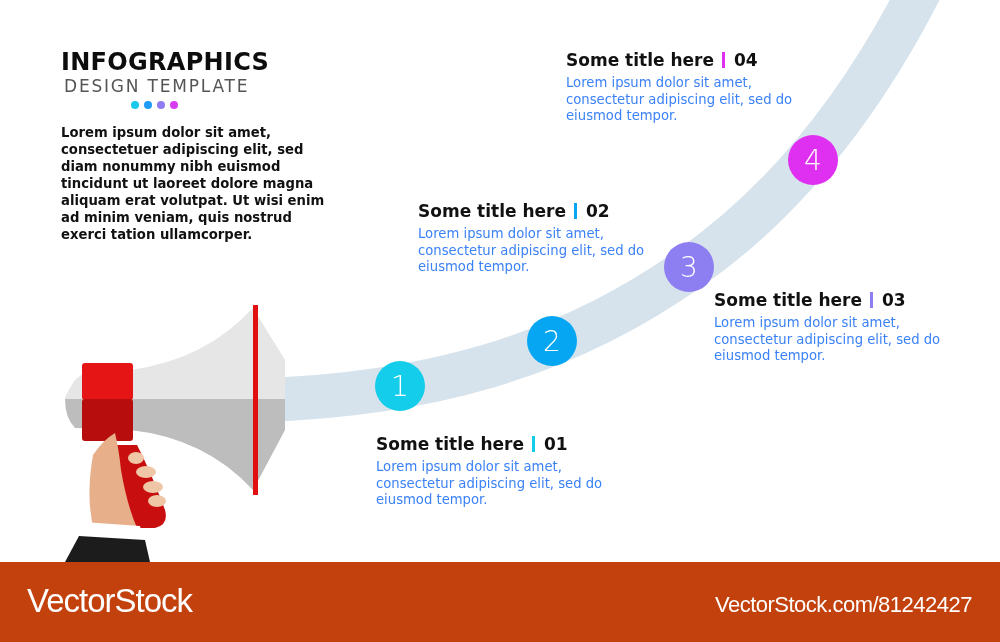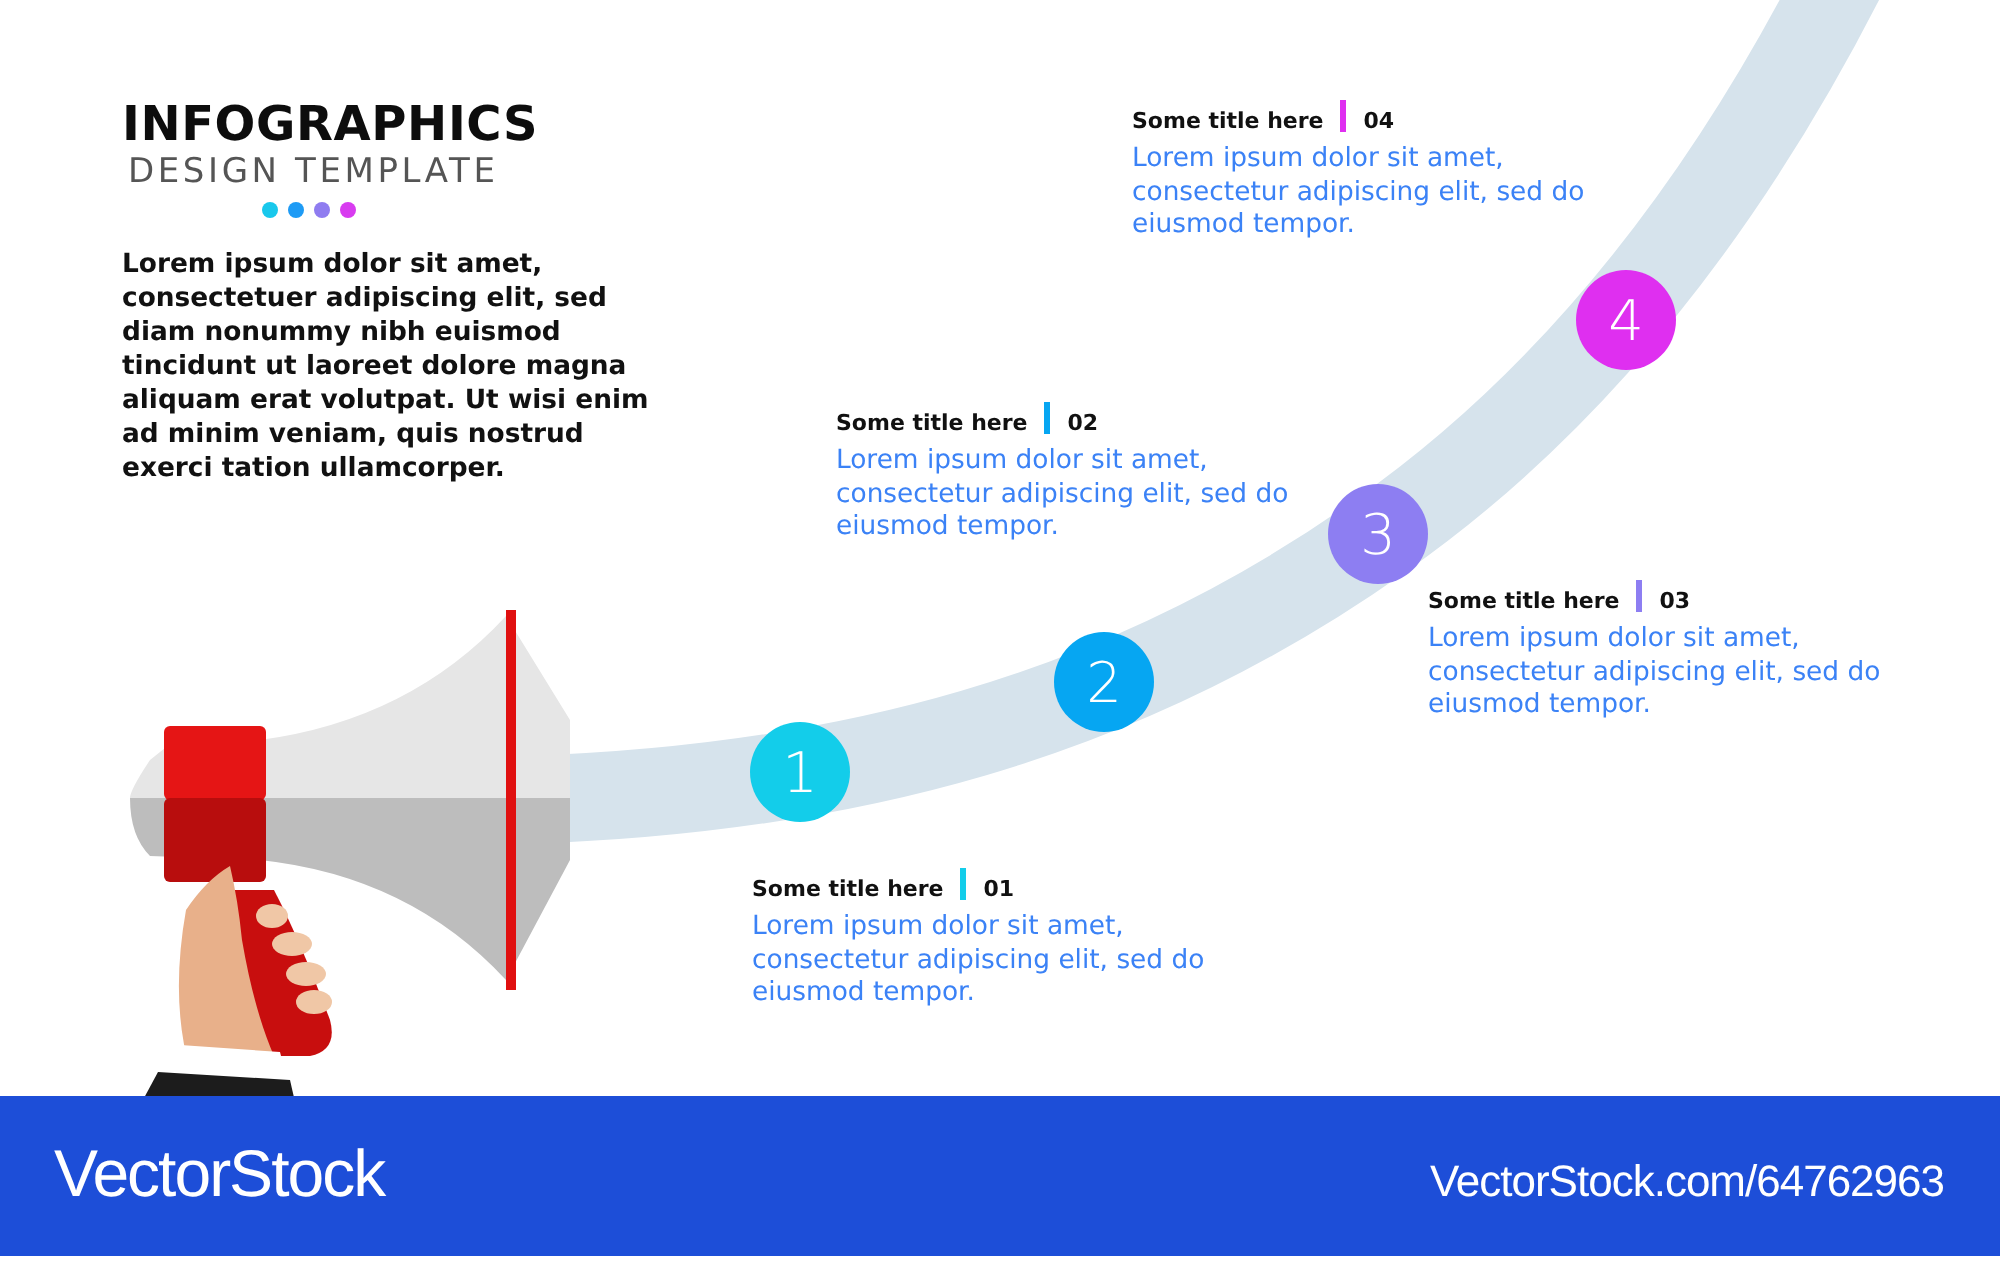--- a/index.html
+++ b/index.html
@@ -5,26 +5,26 @@
   html, body { margin:0; padding:0; }
   body { width:1000px; height:642px; position:relative; overflow:hidden; background:#ffffff;
          font-family:"DejaVu Sans", sans-serif; color:#111; }
   .abs { position:absolute; }
   #canvas { position:absolute; left:0; top:0; width:1000px; height:534px; }
   .title-main { left:61px; top:48px; font-size:24px; font-weight:bold; letter-spacing:0.3px; color:#0d0d0d; }
   .title-sub { left:64px; top:76px; font-size:17px; letter-spacing:1.8px; color:#555; }
   .dots { left:131px; top:101px; display:flex; gap:5px; }
   .dot { width:8px; height:8px; border-radius:50%; }
   .intro { left:61px; top:124px; width:270px; font-size:13.2px; line-height:17px; color:#111;font-weight:bold; }
-  .step-title { font-size:11px; font-weight:bold; color:#111; white-space:nowrap; }
+  .step-title { font-size:17px; font-weight:bold; color:#111; white-space:nowrap; }
   .step-title .bar { display:inline-block; width:3px; height:16px; margin:0 9px 0 8px; vertical-align:-2px; }
   .step-body { font-size:13.2px; line-height:16.5px; color:#3b82f6; margin-top:5px; width:230px; }
   .circle { width:50px; height:50px; border-radius:50%; color:#fff; font-size:28px; display:flex;
             align-items:center; justify-content:center; font-family:"DejaVu Sans", sans-serif; font-weight:300; }
-  .footer { position:absolute; left:0; top:548px; width:1000px; height:80px; background:#1d4ed8; }
+  .footer { position:absolute; left:0; top:562px; width:1000px; height:80px; background:#c2410c; }
   .footer-brand { position:absolute; left:27px; top:20px; color:#fff; font-size:33px; font-family:"Liberation Sans", sans-serif; letter-spacing:-1px; }
   .footer-url { position:absolute; right:28px; top:30px; color:#fff; font-size:22px; font-family:"Liberation Sans", sans-serif; letter-spacing:-0.5px; }
 </style>
 </head>
 <body>
 
 <div id="canvas">
 
   <svg class="abs" style="left:0;top:0" width="1000" height="562">
     <path id="band" d="M 262 400 C 420 395, 560 360, 690 268 C 780 205, 860 110, 925 -20" fill="none" stroke="#d6e3ec" stroke-width="44" stroke-linecap="butt"></path>
@@ -93,14 +93,14 @@
 
   <div class="abs" style="left:566px;top:50px">
     <div class="step-title"><span>Some title here</span><span class="bar" style="background:#df2ff0"></span><span>04</span></div>
     <div class="step-body">Lorem ipsum dolor sit amet, consectetur adipiscing elit, sed do eiusmod tempor.</div>
   </div>
 
 </div>
 
 <div class="footer">
   <div class="footer-brand">VectorStock</div>
-  <div class="footer-url">VectorStock.com/64762963</div>
+  <div class="footer-url">VectorStock.com/81242427</div>
 </div>
 
 </body></html>

